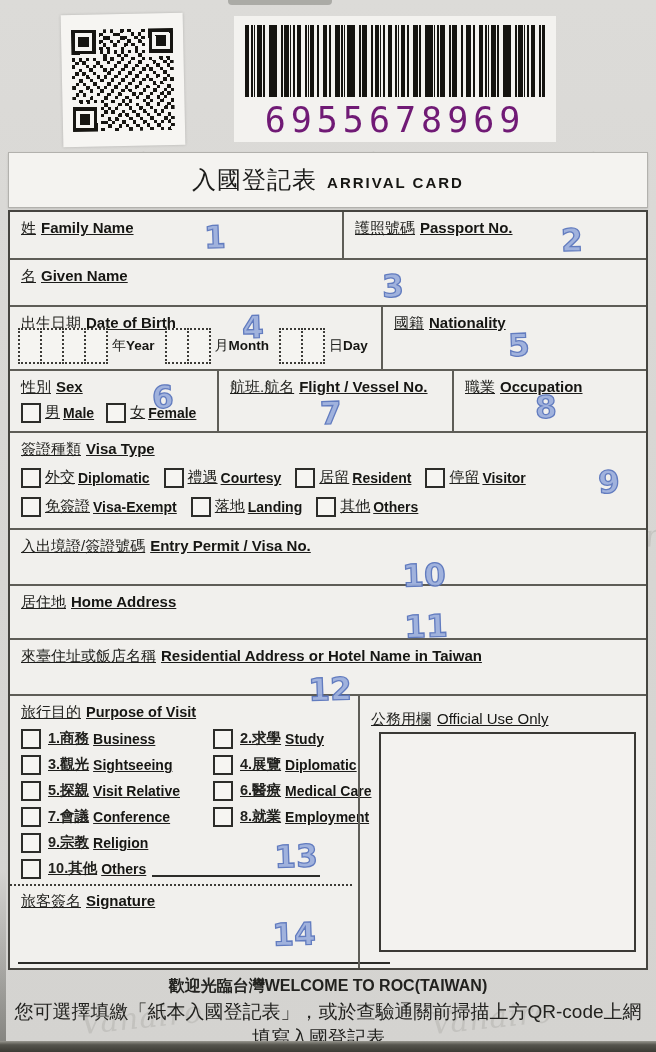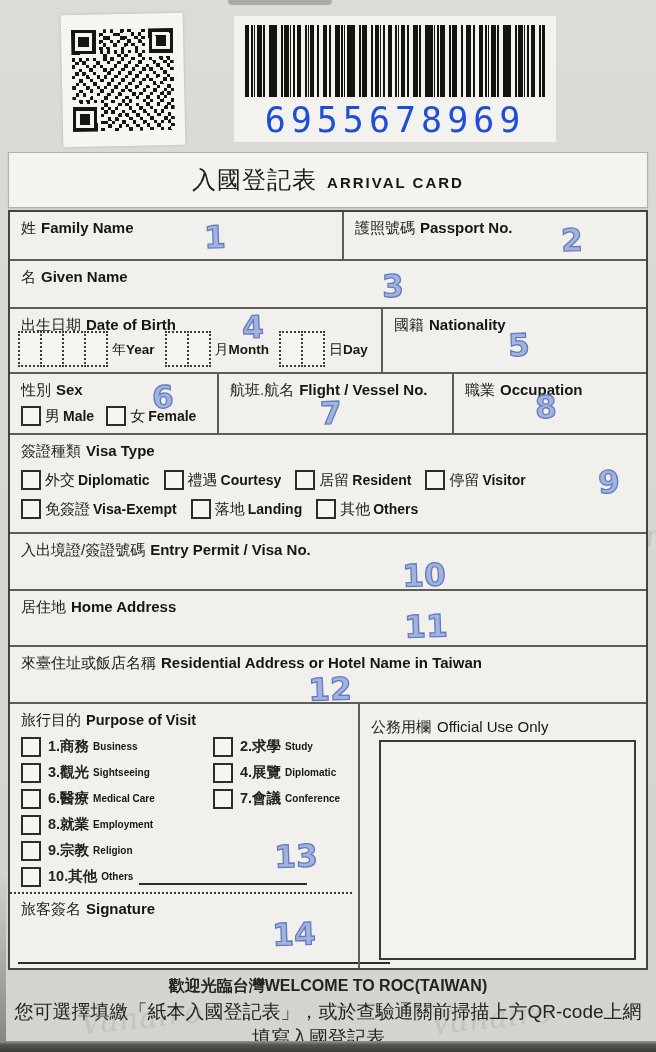--- a/index.html
+++ b/index.html
@@ -23,33 +23,33 @@
   .qr-sticker svg{width:102px;height:102px;}
   
   .bc-sticker{position:absolute;left:234px;top:16px;width:322px;height:126px;background:#f3f2ef;}
   .bc-bars{position:absolute;left:11px;top:9px;right:11px;height:72px;
     background-image:
       linear-gradient(90deg,#14130f 0 3px,transparent 3px calc(100% - 3px),#14130f calc(100% - 3px)),
       repeating-linear-gradient(90deg,#14130f 0 2px,transparent 2px 6px),
       repeating-linear-gradient(90deg,#14130f 0 4px,transparent 4px 13px),
       repeating-linear-gradient(90deg,#14130f 0 1px,transparent 1px 9px);}
   .bc-num{position:absolute;left:0;right:0;top:84px;text-align:center;
-    font-family:"DejaVu Sans Mono",monospace;font-size:35px;letter-spacing:5px;color:#1d4ed8;}
+    font-family:"DejaVu Sans Mono",monospace;font-size:35px;letter-spacing:5px;color:#701a75;}
   
   .title-strip{position:absolute;left:8px;top:152px;width:638px;height:54px;background:#f4f3f0;
     border:1px solid #b2b1ad;box-shadow:0 1px 2px rgba(0,0,0,.12);
     display:flex;align-items:center;justify-content:center;}
   .title-strip .t{font-size:24px;letter-spacing:1px;color:#1c1c1a;}
   .title-strip .t .en{letter-spacing:2px;margin-left:10px;}
   
   .form{position:absolute;left:8px;top:210px;width:636px;height:756px;background:#f1f0ed;
     border:2px solid #45443f;display:flex;flex-direction:column;}
   .row{position:relative;border-bottom:2px solid #5e5d57;display:flex;box-sizing:border-box;}
   .row:last-child{border-bottom:none;}
-  .cell{position:relative;box-sizing:border-box;padding:7px 0 0 11px;}
+  .cell{position:relative;box-sizing:border-box;padding:7px 0 8px 11px;text-decoration:underline;}
   .cell+.cell{border-left:2px solid #5e5d57;}
   .zh{font-size:15px;color:#22221f;}
   .en{font-weight:bold;font-size:15px;color:#161613;}
   .lab .en{margin-left:5px;}
   
   .cb{display:inline-block;width:20px;height:20px;border:2px solid #2c2c29;background:#f6f5f2;vertical-align:middle;box-sizing:border-box;}
   .opt{display:inline-flex;align-items:center;white-space:nowrap;}
   .opt .zh{margin-left:4px;font-size:15px;}
   .opt .en{font-size:14px;margin-left:3px;}
   
@@ -60,21 +60,21 @@
   .dlab{margin:0 10px 0 4px;white-space:nowrap;}
   .dlab .zh{font-size:14px;}
   .dlab .en{font-size:13.5px;}
   
   .visa-line{margin:9px 0 0 0;display:flex;align-items:center;gap:14px;}
   
   .purpose-grid{display:grid;grid-template-columns:192px auto;row-gap:6px;margin:7px 8px 0 0;}
   .pitem{display:flex;align-items:center;white-space:nowrap;}
   .pitem .cb{flex:0 0 auto;}
   .pitem .zh{font-weight:bold;font-size:14.5px;margin-left:7px;}
-  .pitem .en{font-size:10px;margin-left:4px;}
+  .pitem .en{font-size:14px;margin-left:4px;}
   .pitem.col1{grid-column:1;}
   .pitem.span2{grid-column:1 / -1;}
   .others-line{display:inline-block;width:168px;border-bottom:2px solid #2c2c29;height:14px;margin-left:6px;}
   .dotted-sep{border-top:2px dotted #3c3b37;margin:5px 6px 0 -11px;}
   .sig-label{margin-top:6px;}
   .sig-line{position:absolute;left:8px;bottom:4px;width:372px;border-bottom:2px solid #2c2c29;}
   
   .official{flex:1;display:flex;flex-direction:column;}
   .off-label{padding-top:7px;font-size:15px;}
   .off-label .en{font-weight:normal;font-size:15px;margin-left:6px;}
@@ -296,20 +296,25 @@
               <span class="zh">3.觀光</span>
               <span class="en">Sightseeing</span>
             </span>
           <span class="pitem">
               <span class="cb"></span>
               <span class="zh">4.展覽</span>
               <span class="en">Diplomatic</span>
             </span>
           <span class="pitem">
               <span class="cb"></span>
+              <span class="zh">5.探親</span>
+              <span class="en">Visit Relative</span>
+            </span>
+          <span class="pitem">
+              <span class="cb"></span>
               <span class="zh">6.醫療</span>
               <span class="en">Medical Care</span>
             </span>
           <span class="pitem">
               <span class="cb"></span>
               <span class="zh">7.會議</span>
               <span class="en">Conference</span>
             </span>
           <span class="pitem">
               <span class="cb"></span>

